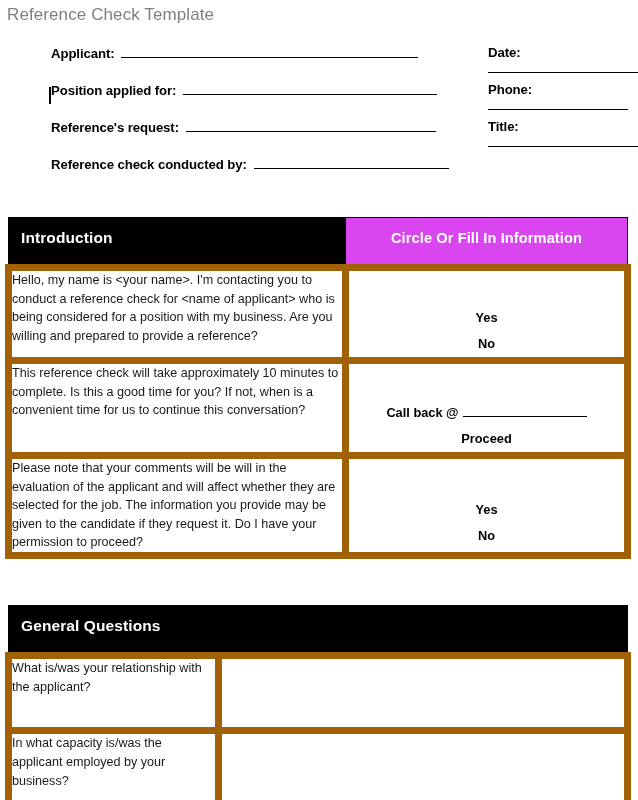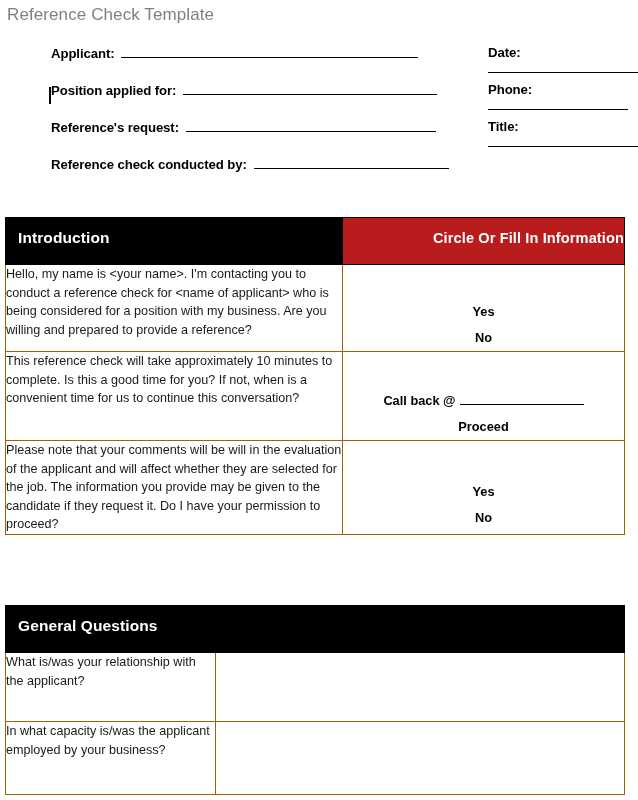--- a/index.html
+++ b/index.html
@@ -95,44 +95,44 @@
 
   
   .tbl {
     position: absolute;
     left: 5px;
     width: 619px;
     border-collapse: collapse;
     table-layout: fixed;
   }
   .tbl td, .tbl th {
-    border: 1px solid #a16207;
+    border: 7px solid #a16207;
     padding: 0;
     vertical-align: top;
   }
 
   .sec-head {
     background: #000000;
     color: #ffffff;
     border: 1px solid #000 !important;
     height: 46px;
     vertical-align: top;
   }
   .sec-head-inner {
     display: block;
     padding: 11px 0 0 12px;
     font-size: 15.5px;
     font-weight: bold;
     letter-spacing: 0.1px;
   }
   .sec-head-right {
-    background: #b91c1c;
+    background: #d946ef;
     color: #ffffff;
     border: 1px solid #000 !important;
-    text-align: right;
+    text-align: center;
     vertical-align: top;
   }
   .sec-head-right-inner {
     display: block;
     padding: 12px 0 0 0;
     font-size: 14.6px;
     font-weight: bold;
     letter-spacing: 0.1px;
   }
 

